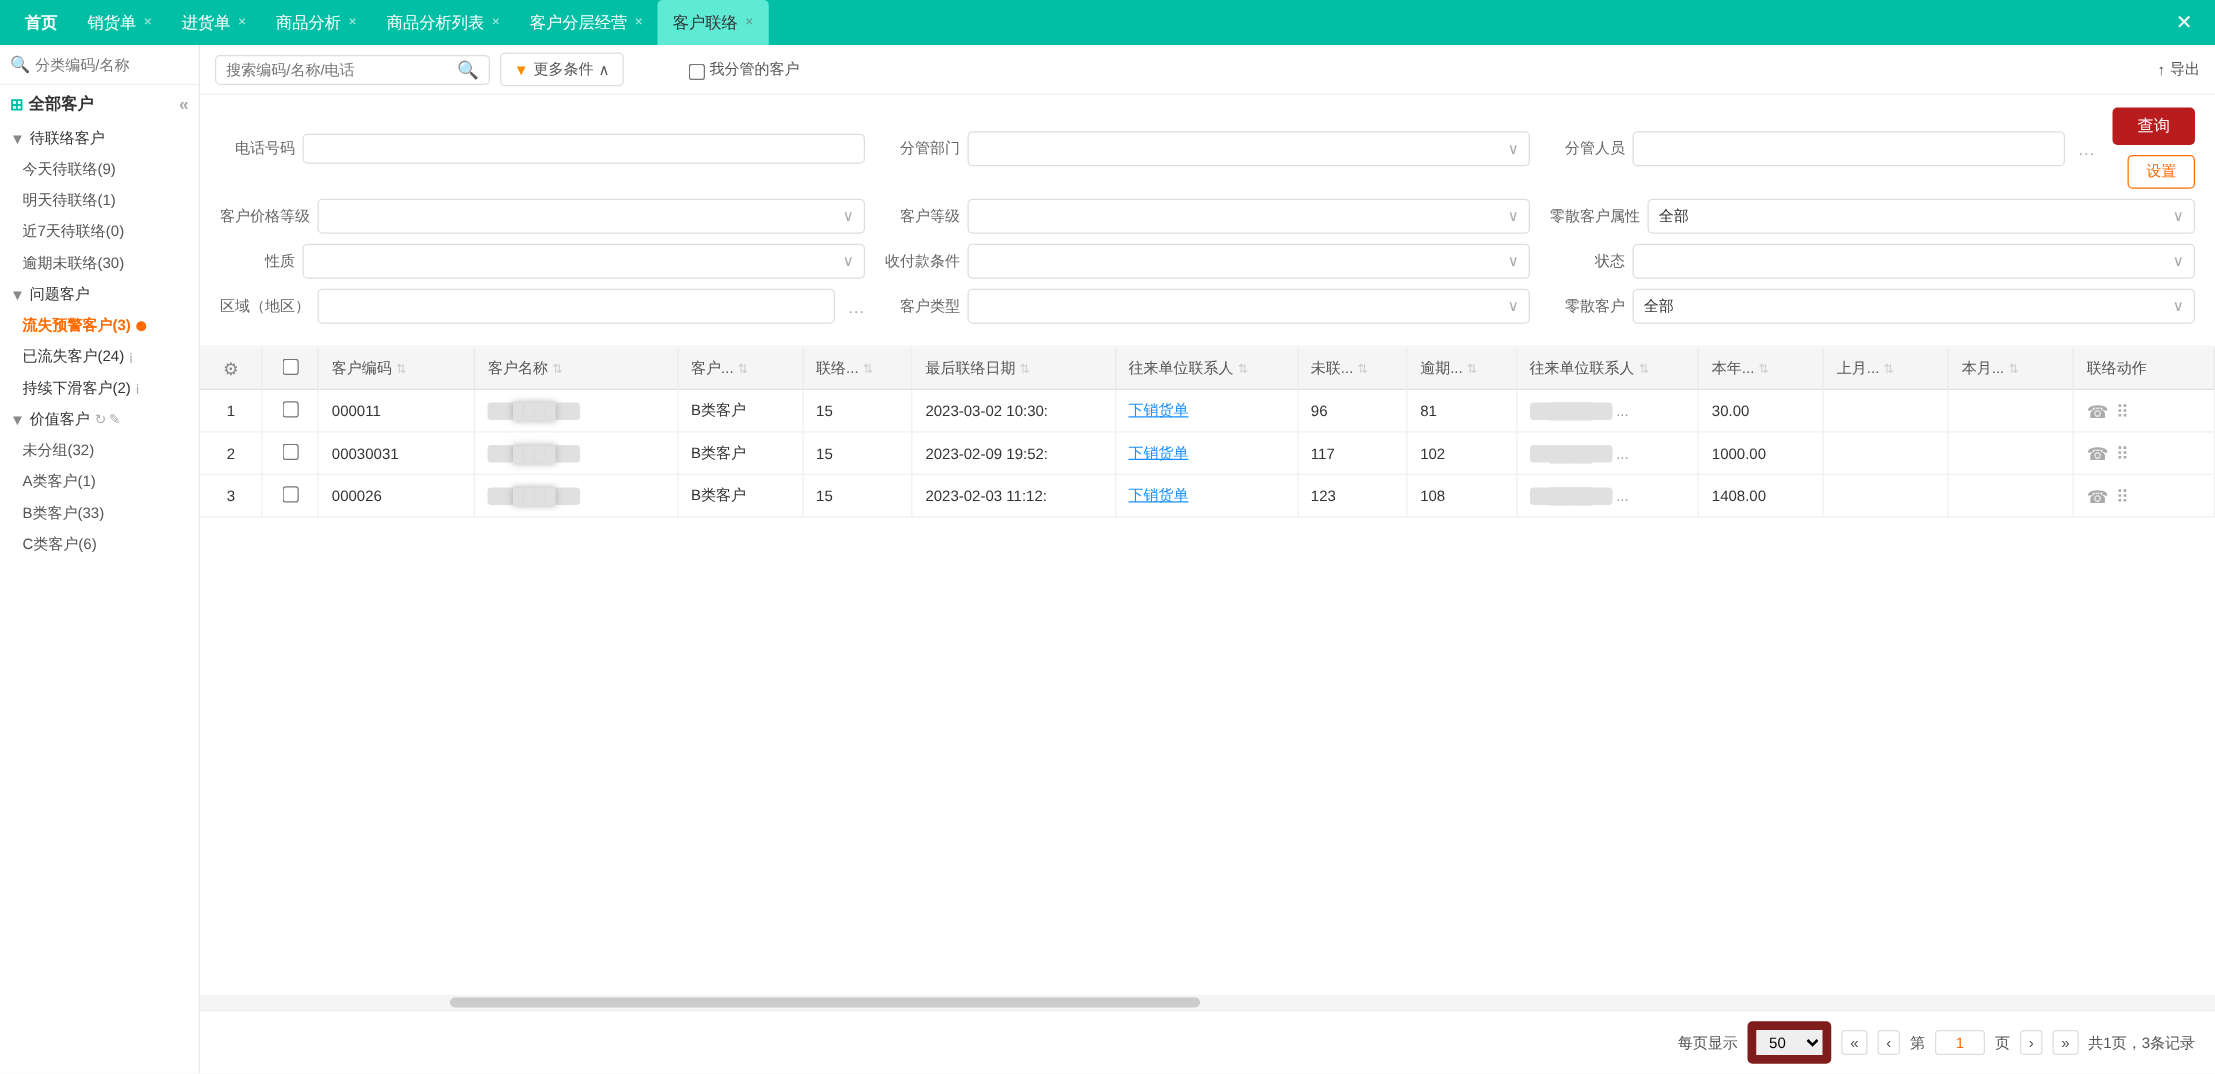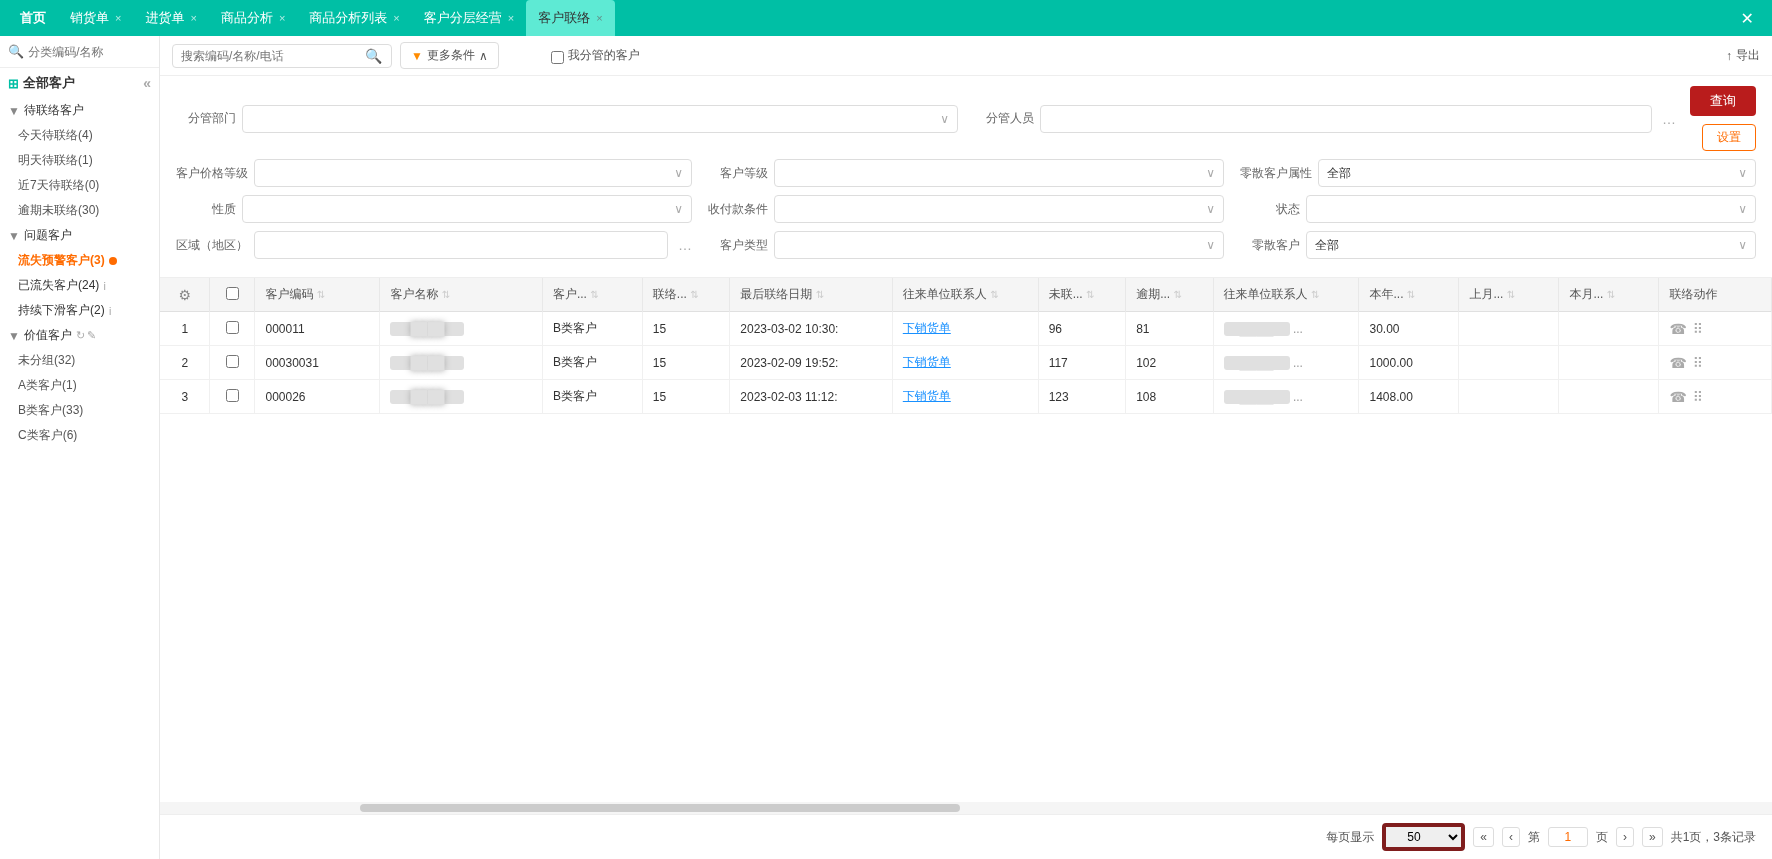--- a/index.html
+++ b/index.html
@@ -312,23 +312,23 @@
       border-top: 1px solid #eee;
       padding: 8px 16px;
       display: flex;
       align-items: center;
       justify-content: flex-end;
       gap: 8px;
       font-size: 12px;
       color: #555;
     }
     .page-size-select {
-      border: 4px solid #7f1d1d;
+      border: 7px solid #7f1d1d;
       border-radius: 4px;
-      padding: 2px 17px;
+      padding: 2px 6px;
       font-size: 12px;
       outline: none;
     }
     .page-nav-btn {
       background: none;
       border: 1px solid #ddd;
       border-radius: 3px;
       padding: 2px 6px;
       cursor: pointer;
       color: #555;
@@ -430,21 +430,21 @@
       <span class="grid-icon">⊞</span>
       <span>全部客户</span>
       <span class="sidebar-collapse">«</span>
     </div>
 
     <div class="sidebar-group-title">
       <span class="arrow">▼</span>
       <span>待联络客户</span>
     </div>
     <div class="sidebar-item">
-      <span>今天待联络(4)</span>
+      <span>今天待联络(9)</span>
     </div>
     <div class="sidebar-item">
       <span>明天待联络(1)</span>
     </div>
     <div class="sidebar-item">
       <span>近7天待联络(0)</span>
     </div>
     <div class="sidebar-item">
       <span>逾期未联络(30)</span>
     </div>
@@ -505,20 +505,24 @@
       </div>
       <button class="export-btn">
         <span>↑</span>
         <span>导出</span>
       </button>
     </div>
 
     <div class="filter-panel">
 
       <div class="filter-row">
+        <div class="filter-field">
+          <span class="filter-label">电话号码</span>
+          <input class="filter-input" type="text" value="" style="">
+        </div>
         <div class="filter-field">
           <span class="filter-label">分管部门</span>
           <div class="filter-select">
             <span></span>
             <span class="arrow">∨</span>
           </div>
         </div>
         <div class="filter-field">
           <span class="filter-label">分管人员</span>
           <div class="filter-select" style="flex:1;"></div>

